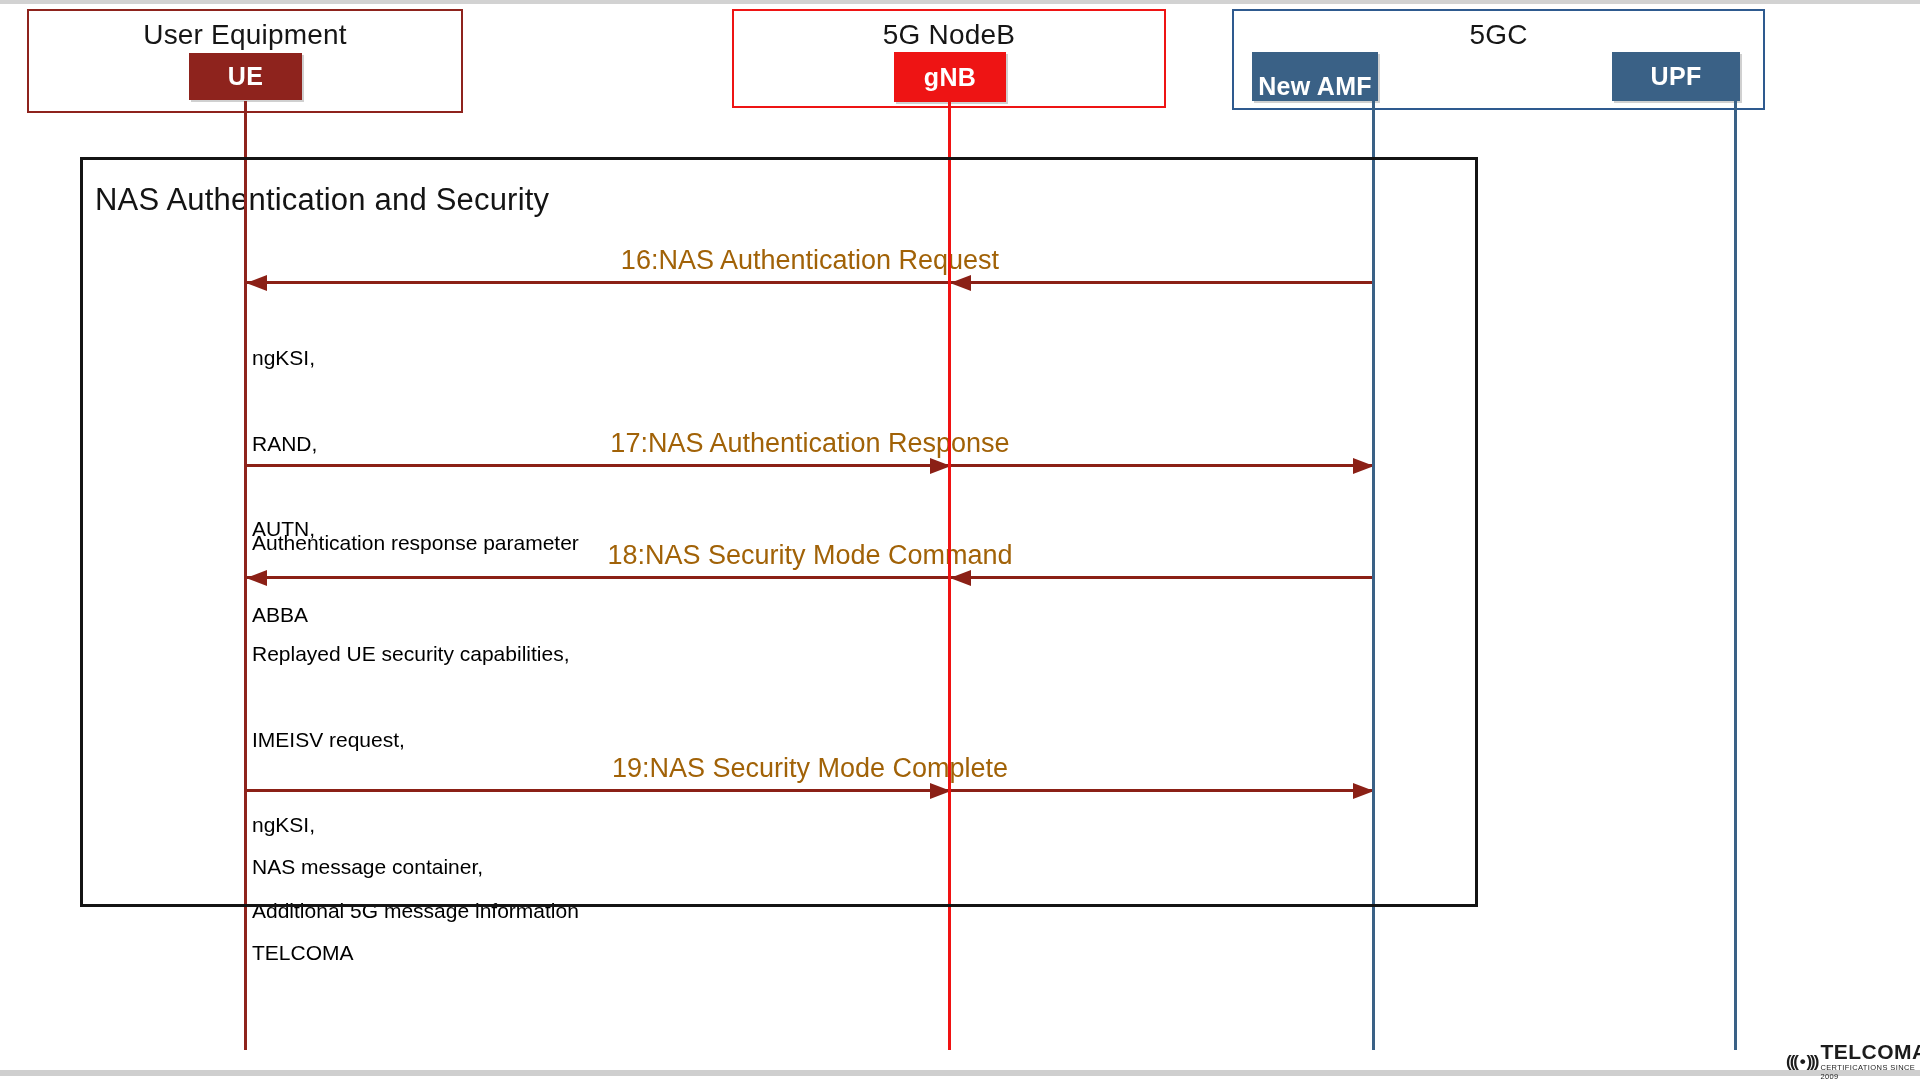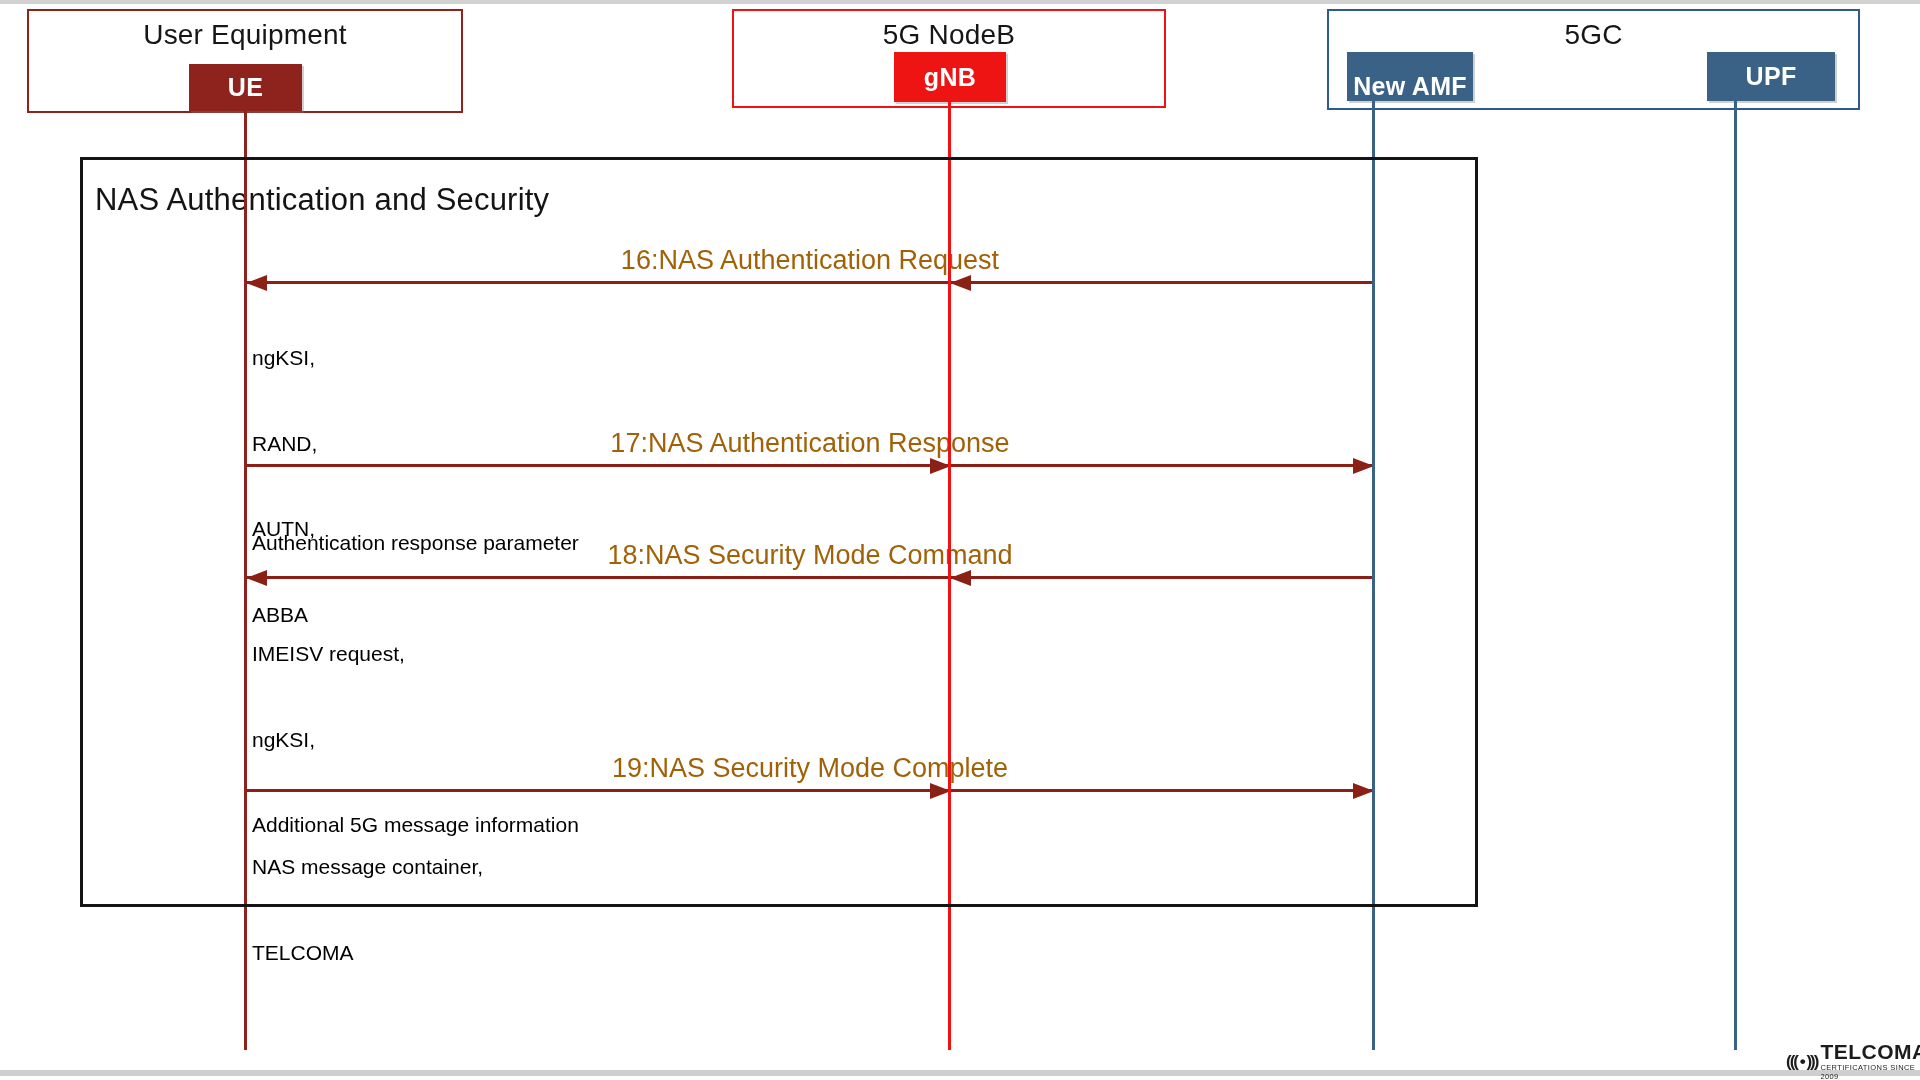--- a/index.html
+++ b/index.html
@@ -13,28 +13,28 @@
   .edge-strip.bottom { bottom: 0; height: 6px; background: #cfcfcf; }
 
   
   .group-box { position: absolute; background: #ffffff; }
   .group-box .group-label {
     position: absolute; left: 0; right: 0; top: 8px; text-align: center;
     font-size: 28px; font-weight: 500; color: #161616; letter-spacing: 0.2px;
   }
   .box-ue  { left: 27px;  top: 9px; width: 436px; height: 104px; border: 2px solid #8e231d; }
   .box-gnb { left: 732px; top: 9px; width: 434px; height: 99px;  border: 2px solid #ee1414; }
-  .box-5gc { left: 1327px; top: 9px; width: 533px; height: 101px; border: 2px solid #2e5a8f; }
+  .box-5gc { left: 1232px; top: 9px; width: 533px; height: 101px; border: 2px solid #2e5a8f; }
 
   .badge {
     position: absolute; display: flex; align-items: center; justify-content: center;
     color: #ffffff; font-size: 25px; font-weight: 700; letter-spacing: 0.3px;
     box-shadow: 2px 2px 0 rgba(120,120,120,0.35);
   }
-  .badge-ue  { left: 160px; top: 53px; width: 113px; height: 47px; background: #8e231d; }
+  .badge-ue  { left: 160px; top: 42px; width: 113px; height: 47px; background: #8e231d; }
   .badge-gnb { left: 160px; top: 41px; width: 112px; height: 50px; background: #ee1414; }
   .badge-amf { left: 18px;  top: 41px; width: 126px; height: 49px; background: #3a6186; align-items: flex-end; }
   .badge-upf { left: 378px; top: 41px; width: 128px; height: 49px; background: #3a6186; }
 
   
   .lifeline { position: absolute; top: 101px; width: 3px; height: 949px; }
   .life-ue  { left: 244px;  background: #8e231d; }
   .life-gnb { left: 948px;  background: #f01212; }
   .life-amf { left: 1372px; background: #3a6186; }
   .life-upf { left: 1734px; background: #3a6186; }
@@ -124,20 +124,21 @@
       <div>Authentication response parameter</div>
     </div>
   </div>
 
   <div class="msg" style="top:576px;">
     <div class="msg-label">18:NAS Security Mode Command</div>
     <div class="msg-line"></div>
     <div class="head pl dest-left"></div>
     <div class="head pl mid-left"></div>
     <div class="msg-params" style="top:7px;">
+      <div>Replayed UE security capabilities,</div>
       <div>IMEISV request,</div>
       <div>ngKSI,</div>
       <div>Additional 5G message information</div>
     </div>
   </div>
 
   <div class="msg" style="top:789px;">
     <div class="msg-label">19:NAS Security Mode Complete</div>
     <div class="msg-line"></div>
     <div class="head pr mid-right"></div>

